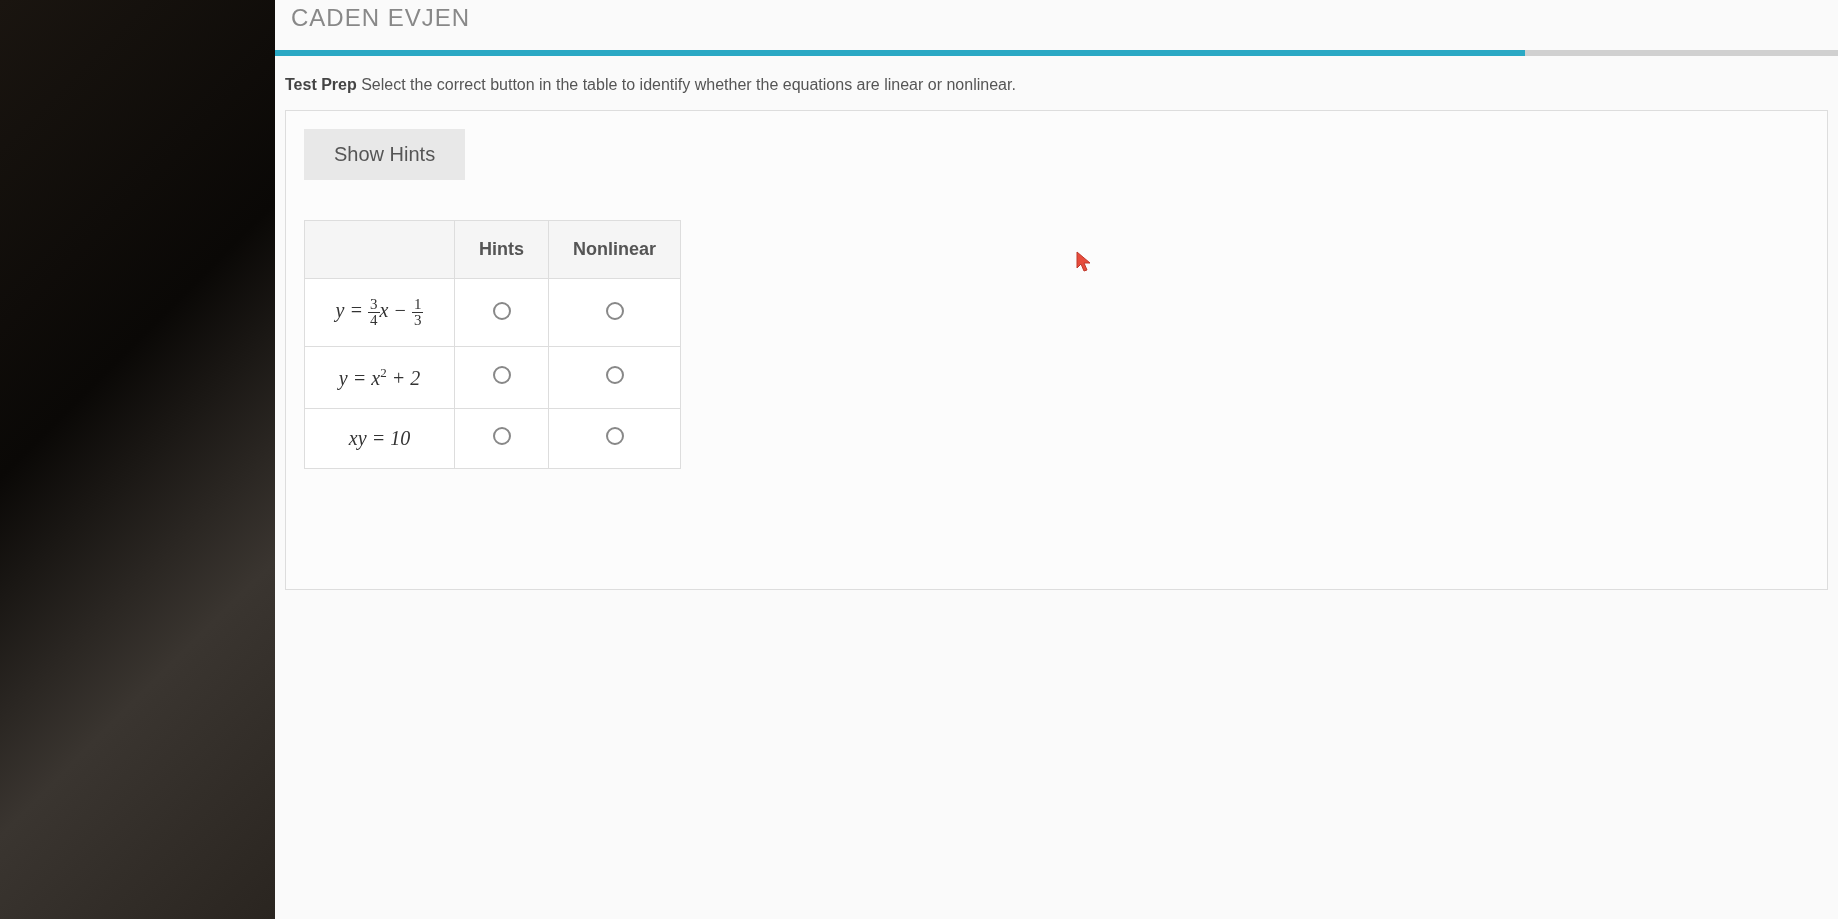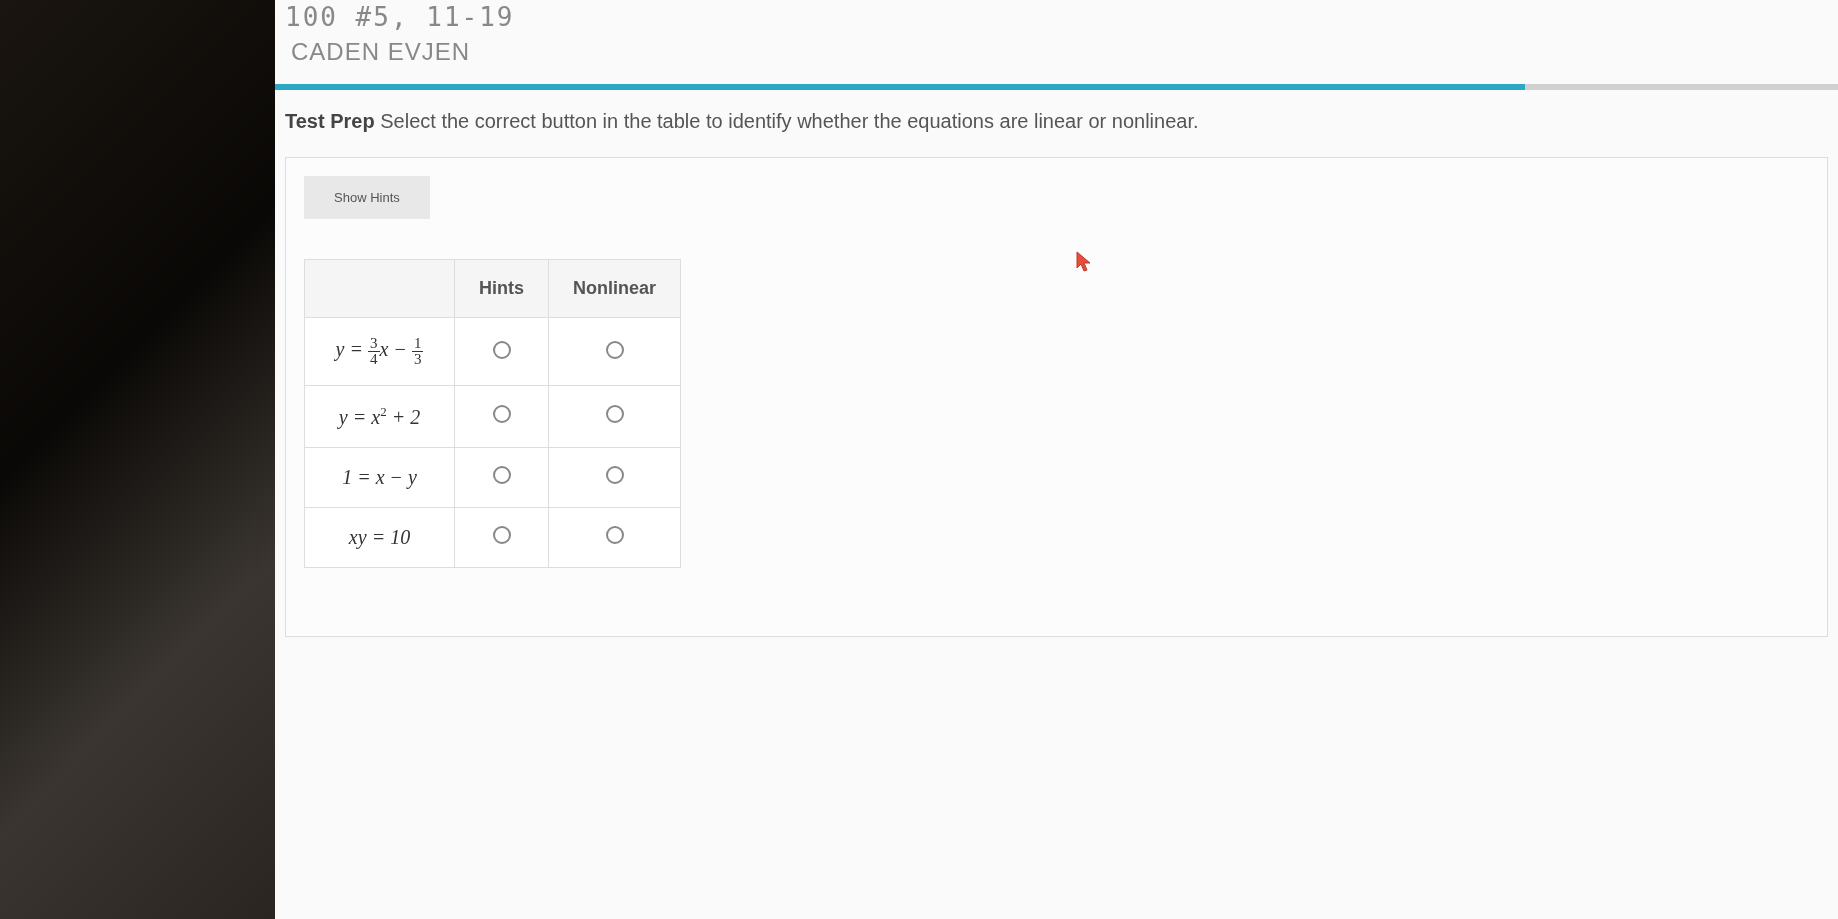--- a/index.html
+++ b/index.html
@@ -47,42 +47,42 @@
       height: 6px;
       background: linear-gradient(to right, #2aa8c4 0%, #2aa8c4 80%, #d0d0d0 80%, #d0d0d0 100%);
       margin-bottom: 20px;
     }
     
     .question-area {
       padding: 0 10px;
     }
     
     .question-text {
-      font-size: 20px;
+      font-size: 16px;
       color: #555;
-      margin-bottom: 24px;
+      margin-bottom: 16px;
     }
     
     .question-label {
       font-weight: bold;
       color: #444;
     }
     
     .work-area {
       border: 1px solid #ddd;
       background: #fcfcfc;
       padding: 18px;
       min-height: 480px;
     }
     
     .show-hints-btn {
       background: #e8e8e8;
       border: none;
       color: #555;
-      font-size: 13px;
+      font-size: 20px;
       padding: 14px 30px;
       cursor: pointer;
       margin-bottom: 40px;
     }
     
     .equation-table {
       border-collapse: collapse;
       background: #fff;
     }
     
@@ -163,21 +163,20 @@
       position: relative;
     }
   </style>
 </head>
 <body>
 
 <div class="left-dark-area"></div>
 
 <div class="main-content main-wrapper">
 
-  <div class="header-partial">100 #5, 11-19</div>
   <div class="student-name">CADEN EVJEN</div>
 
   <div class="progress-bar"></div>
 
   <div class="question-area">
     <p class="question-text">
       <span class="question-label">Test Prep</span>
       <span>Select the correct button in the table to identify whether the equations are linear or nonlinear.</span>
     </p>
 
@@ -206,28 +205,20 @@
             <td class="equation-cell">
               <span>y</span> = 
               <span>x</span><span class="sup">2</span>
               <span>+ 2</span>
             </td>
             <td><span class="radio-btn"></span></td>
             <td><span class="radio-btn"></span></td>
           </tr>
           <tr>
             <td class="equation-cell">
-              <span>1</span> = 
-              <span>x − y</span>
-            </td>
-            <td><span class="radio-btn"></span></td>
-            <td><span class="radio-btn"></span></td>
-          </tr>
-          <tr>
-            <td class="equation-cell">
               <span>xy</span> = 
               <span>10</span>
             </td>
             <td><span class="radio-btn"></span></td>
             <td><span class="radio-btn"></span></td>
           </tr>
         </tbody>
       </table>
     </div>
   </div>

